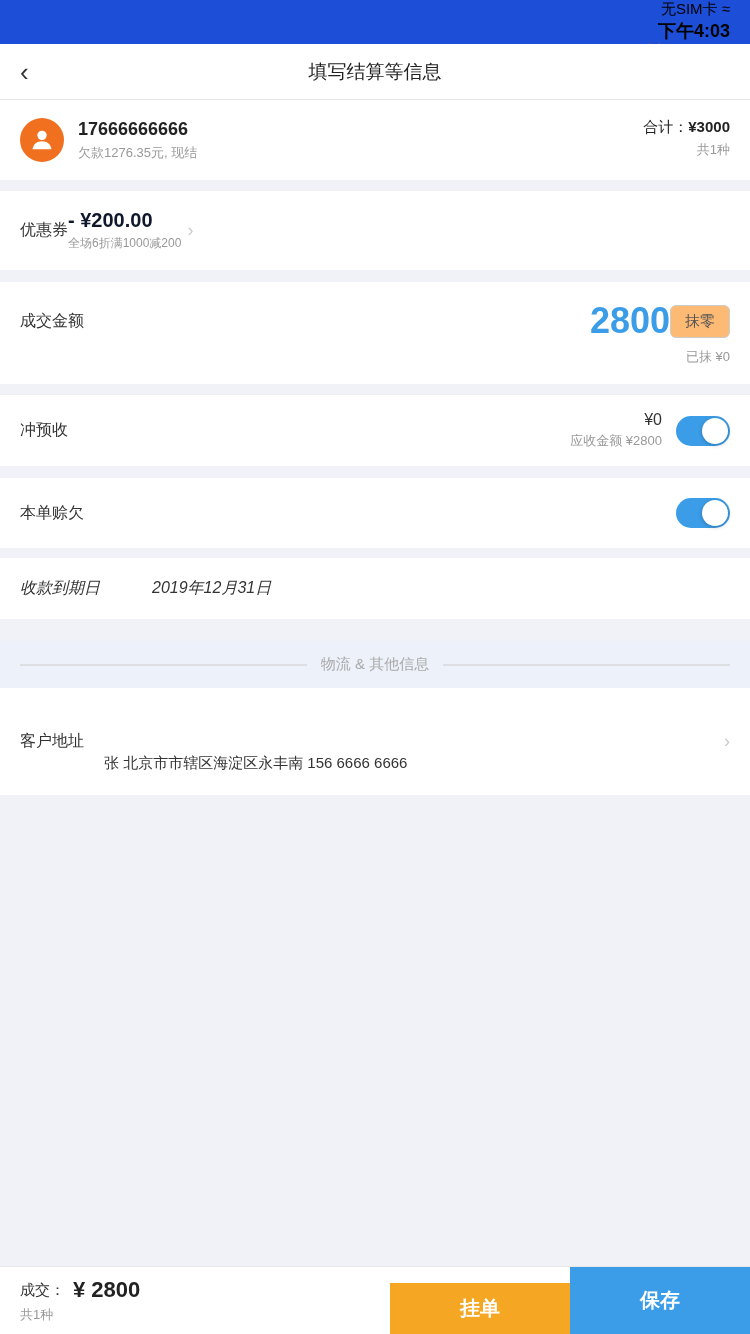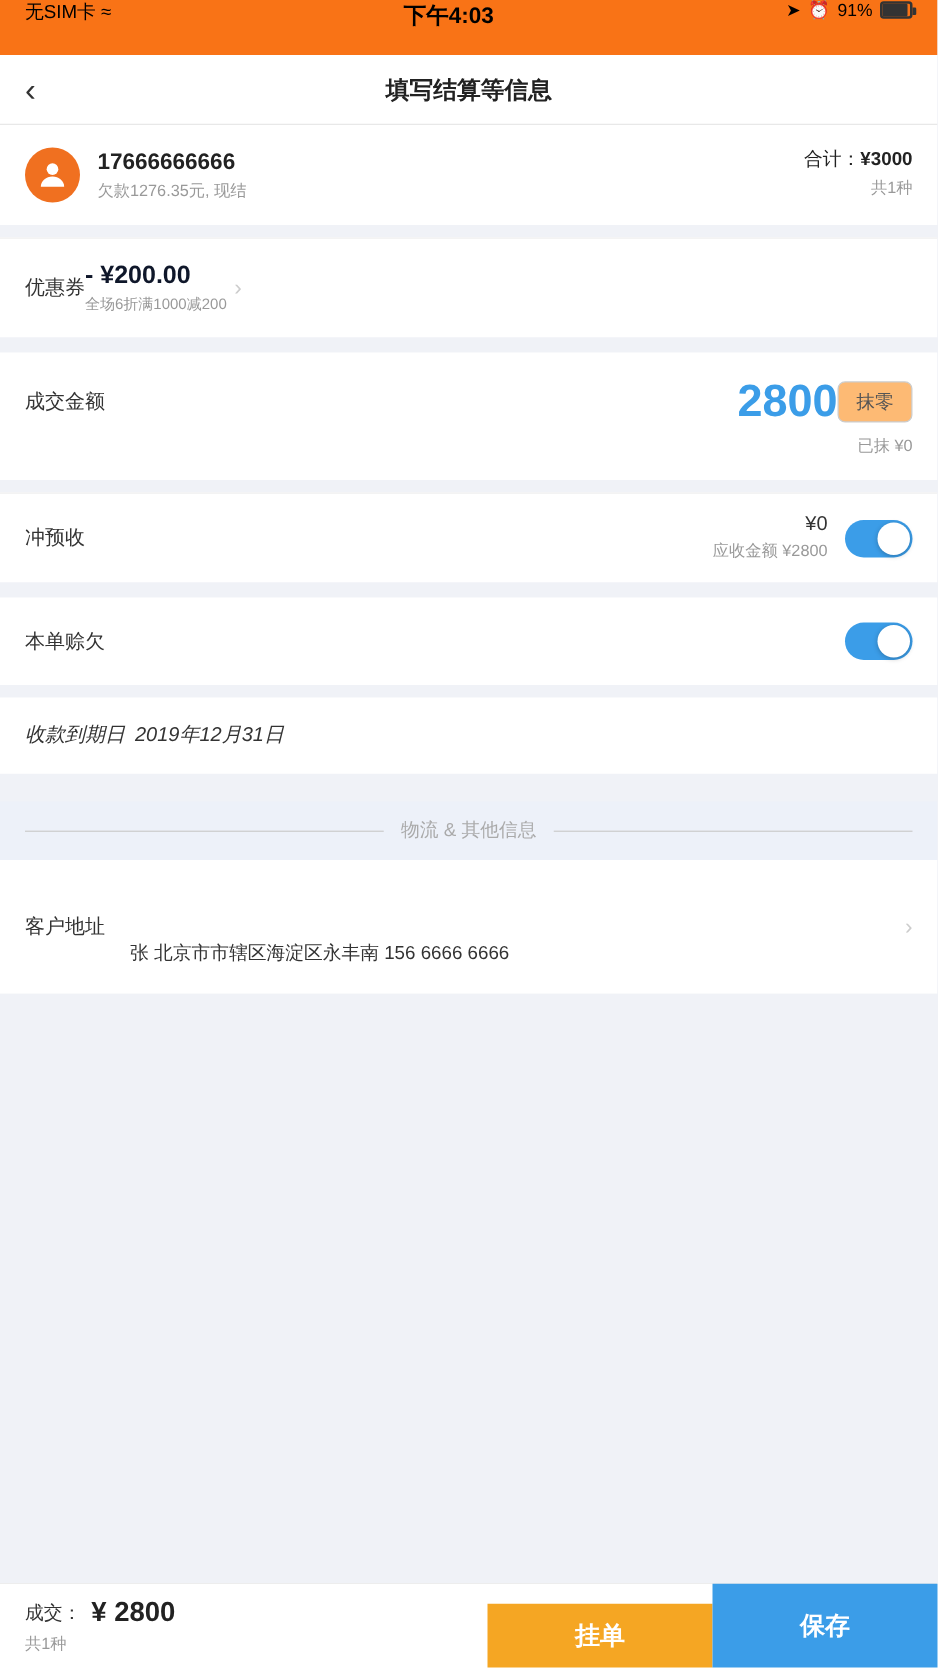--- a/index.html
+++ b/index.html
@@ -9,27 +9,28 @@
       background: #f0f2f7;
       width: 750px;
       min-height: 1334px;
       position: relative;
       overflow-x: hidden;
     }
 
     
     .status-bar {
       height: 44px;
-      background: #f97316;
-      display: flex;
-      align-items: flex-start;
+      background: #1d4ed8;
+      display: flex;
+      align-items: flex-end;
       justify-content: space-between;
       padding: 0 20px;
       font-size: 15px;
       font-weight: 500;
+      flex-direction: column;
     }
     .status-left { display: flex; align-items: center; gap: 8px; }
     .status-center { font-size: 18px; font-weight: 600; }
     .status-right { display: flex; align-items: center; gap: 6px; font-size: 14px; }
 
     
     .nav-bar {
       height: 56px;
       background: #fff;
       display: flex;
@@ -41,21 +42,21 @@
     .nav-back {
       position: absolute;
       left: 20px;
       font-size: 26px;
       color: #333;
       cursor: pointer;
       line-height: 1;
     }
     .nav-title {
       font-size: 19px;
-      font-weight: 700;
+      font-weight: 400;
       color: #222;
     }
 
     
     .content {
       padding-bottom: 90px;
     }
 
     
     .user-card {
@@ -175,21 +176,21 @@
     .debt-label { font-size: 16px; color: #333; }
 
     
     .due-section {
       background: #fff;
       padding: 20px;
       margin-bottom: 10px;
     }
     .due-row { display: flex; align-items: center; gap: 8px; font-style: italic; }
     .due-label { font-size: 16px; color: #333; }
-    .due-value { font-size: 16px; color: #333; }
+    .due-value { font-size: 16px; color: #333; margin-left: 44px; }
 
     
     .logistics-header {
       background: #edf1f9;
       padding: 14px 20px;
       text-align: center;
       position: relative;
     }
     .logistics-title {
       font-size: 15px;

